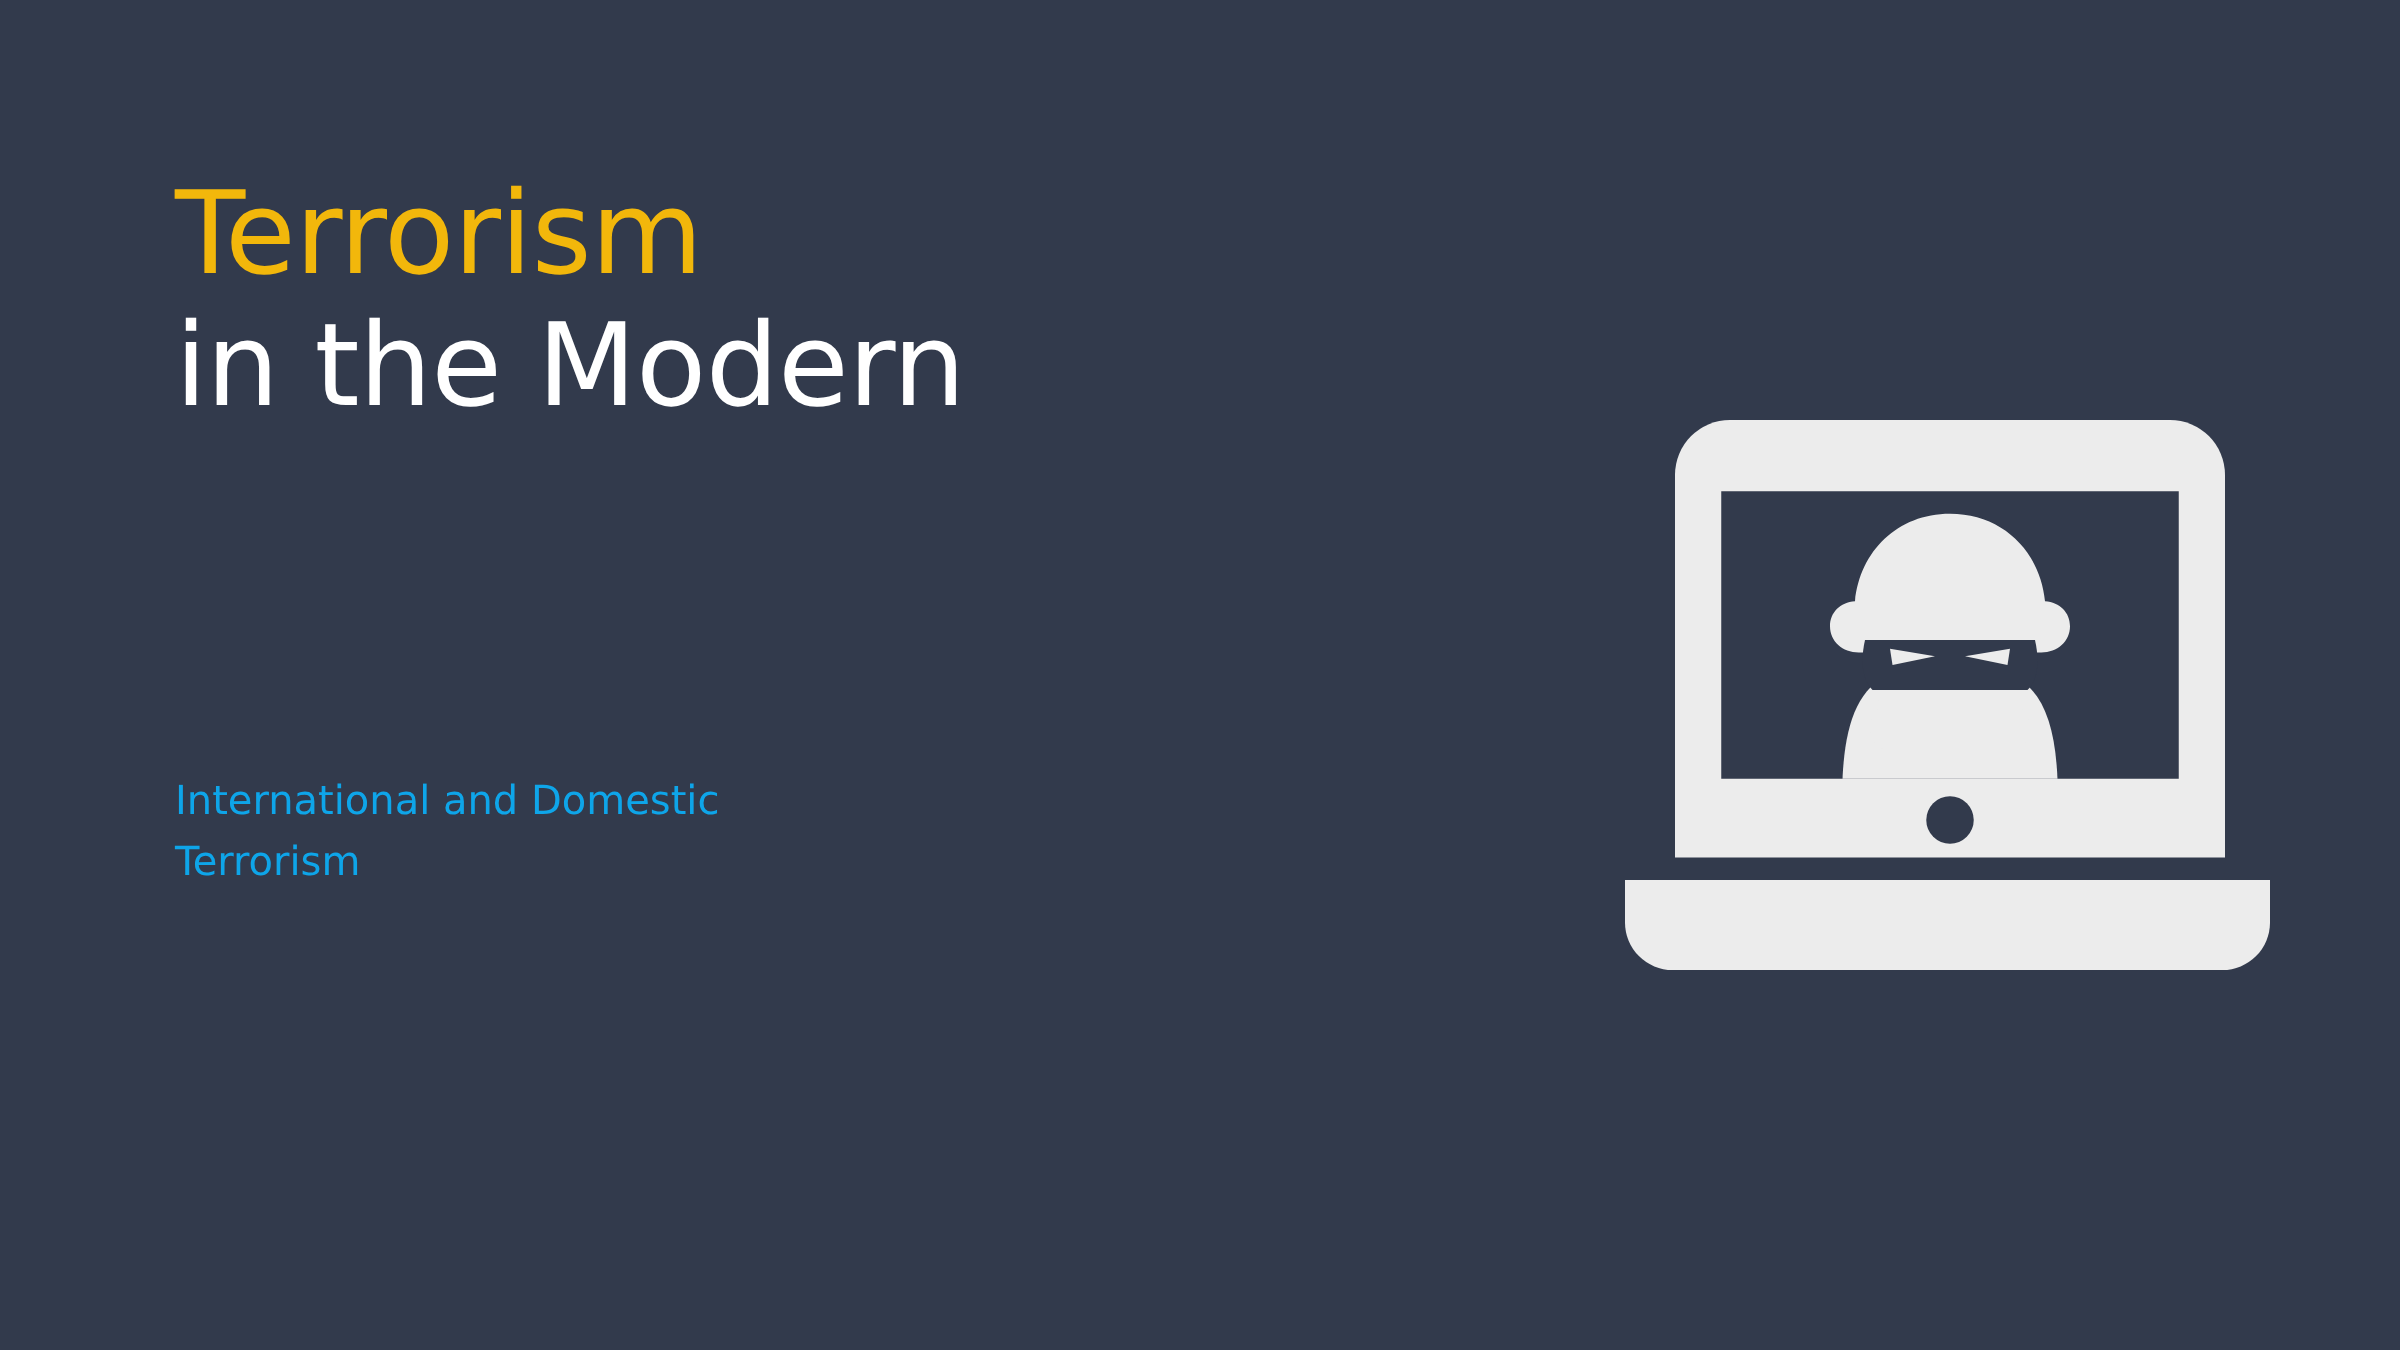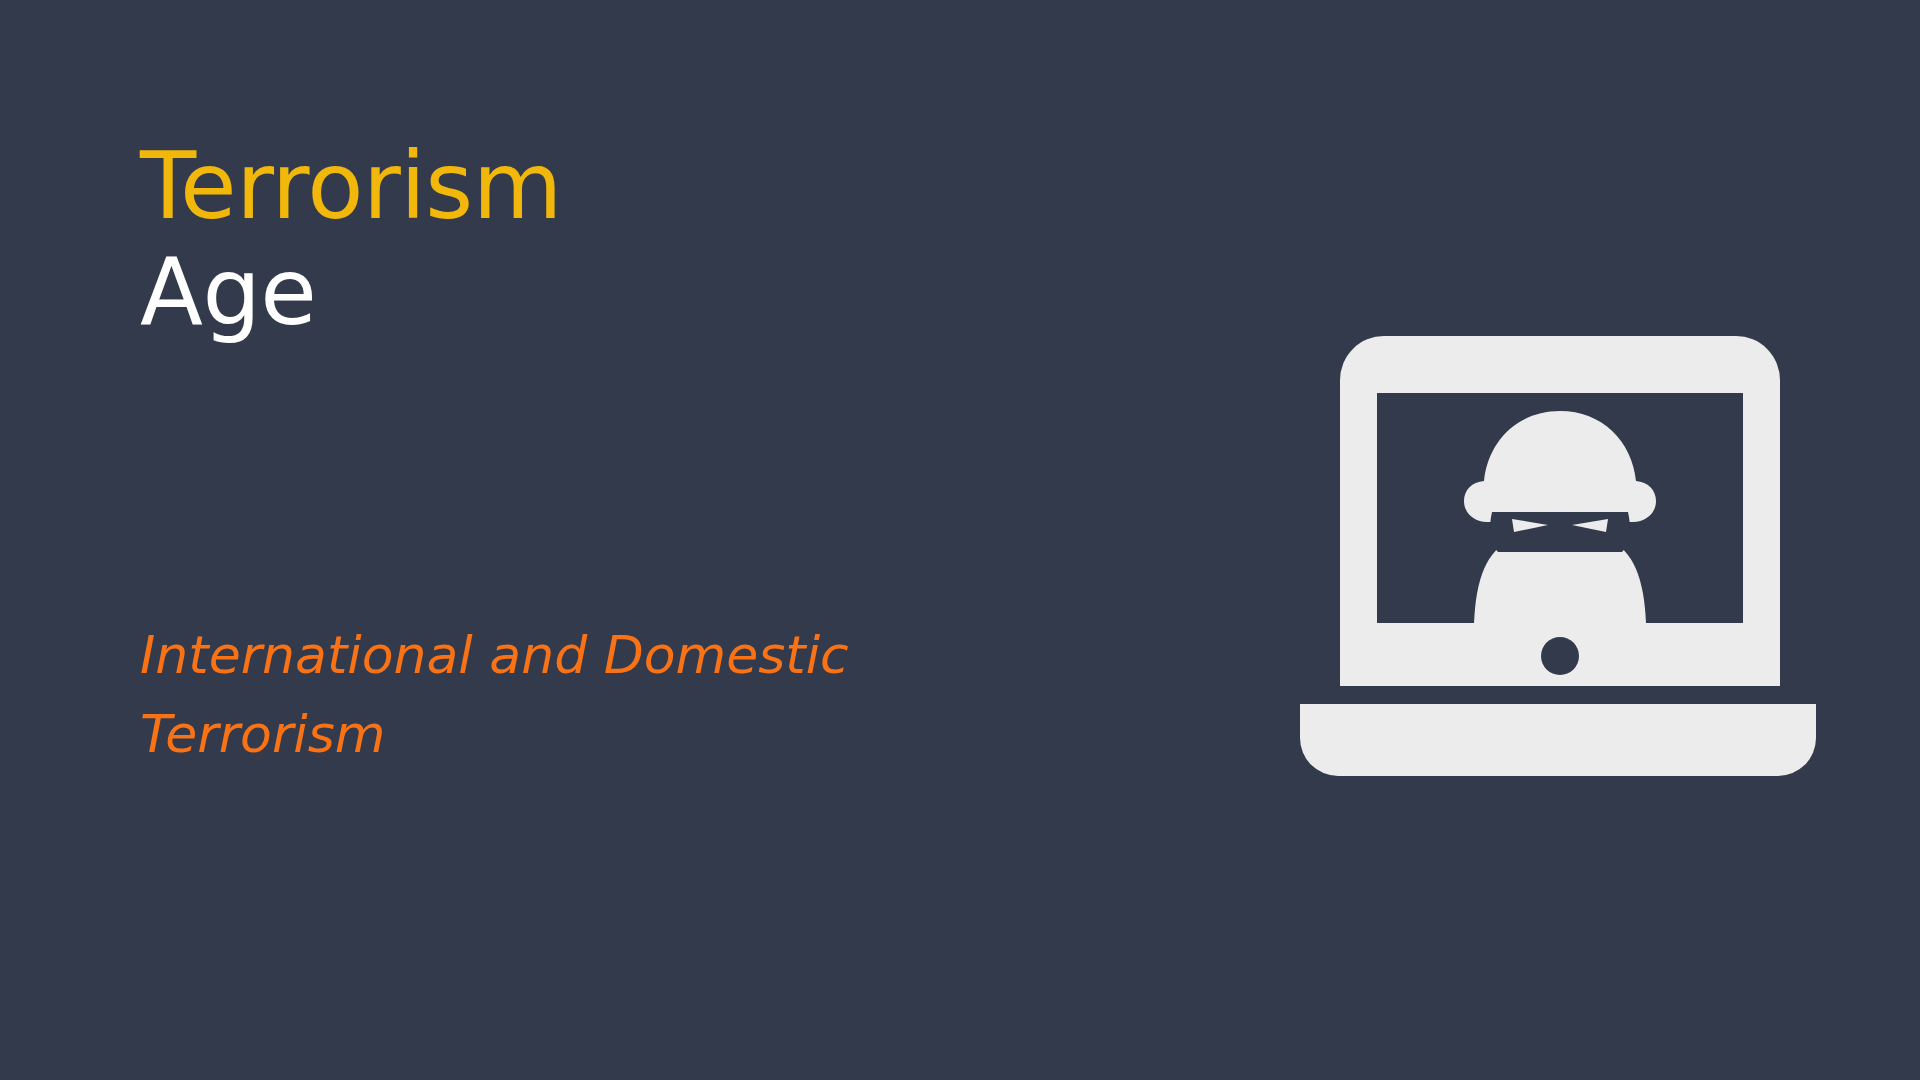--- a/index.html
+++ b/index.html
@@ -53,25 +53,24 @@
   }
 
   .subtitle {
     margin: 0;
     padding: 0;
     position: absolute;
     top: 482px;
     left: 0;
     width: 980px;
     font-weight: 400;
-    font-size: 52px;
+    font-size: 32px;
     line-height: 1.52;
-    color: #f97316;
+    color: #0ea5e9;
     font-family: "DejaVu Sans", "Liberation Sans", sans-serif;
-    font-style: italic;
   }
 
   .subtitle-line {
     display: block;
     white-space: nowrap;
   }
 
   
   .illustration {
     position: absolute;
@@ -89,21 +88,21 @@
 </style>
 </head>
 <body>
 
 <div class="slide">
 
   <div class="text-block">
 
     <h1 class="title">
       <span class="title-line title-accent">Terrorism</span>
-      <span class="title-line">Age</span>
+      <span class="title-line">in the Modern</span>
     </h1>
 
     <p class="subtitle">
       <span class="subtitle-line">International and Domestic</span>
       <span class="subtitle-line">Terrorism</span>
     </p>
 
   </div>
 
   <div class="illustration">

